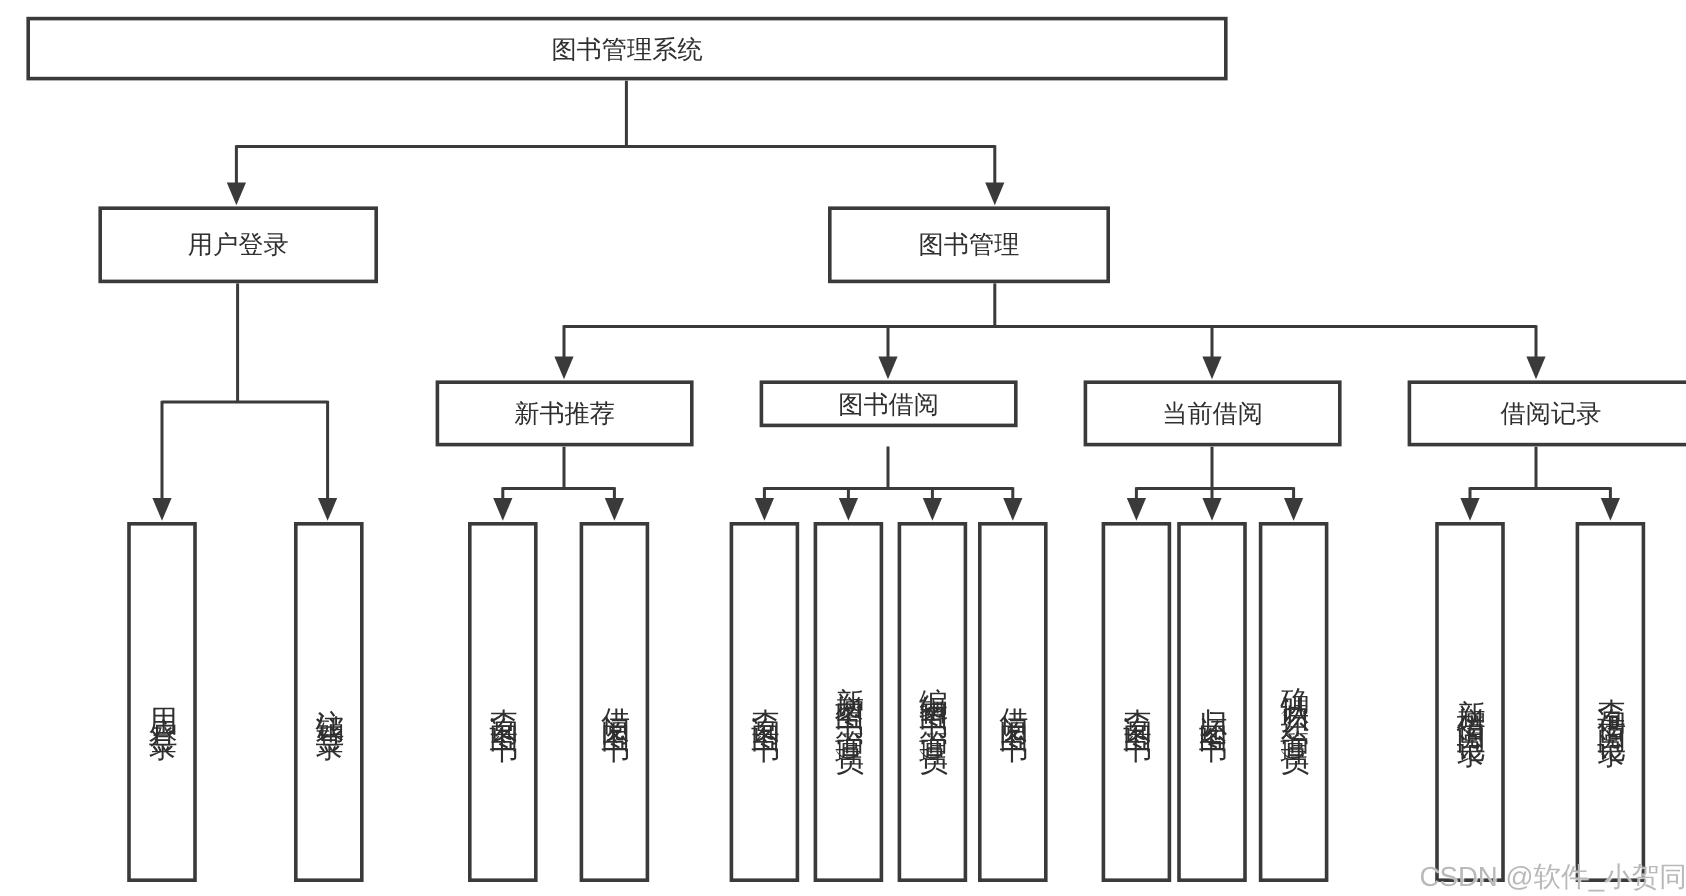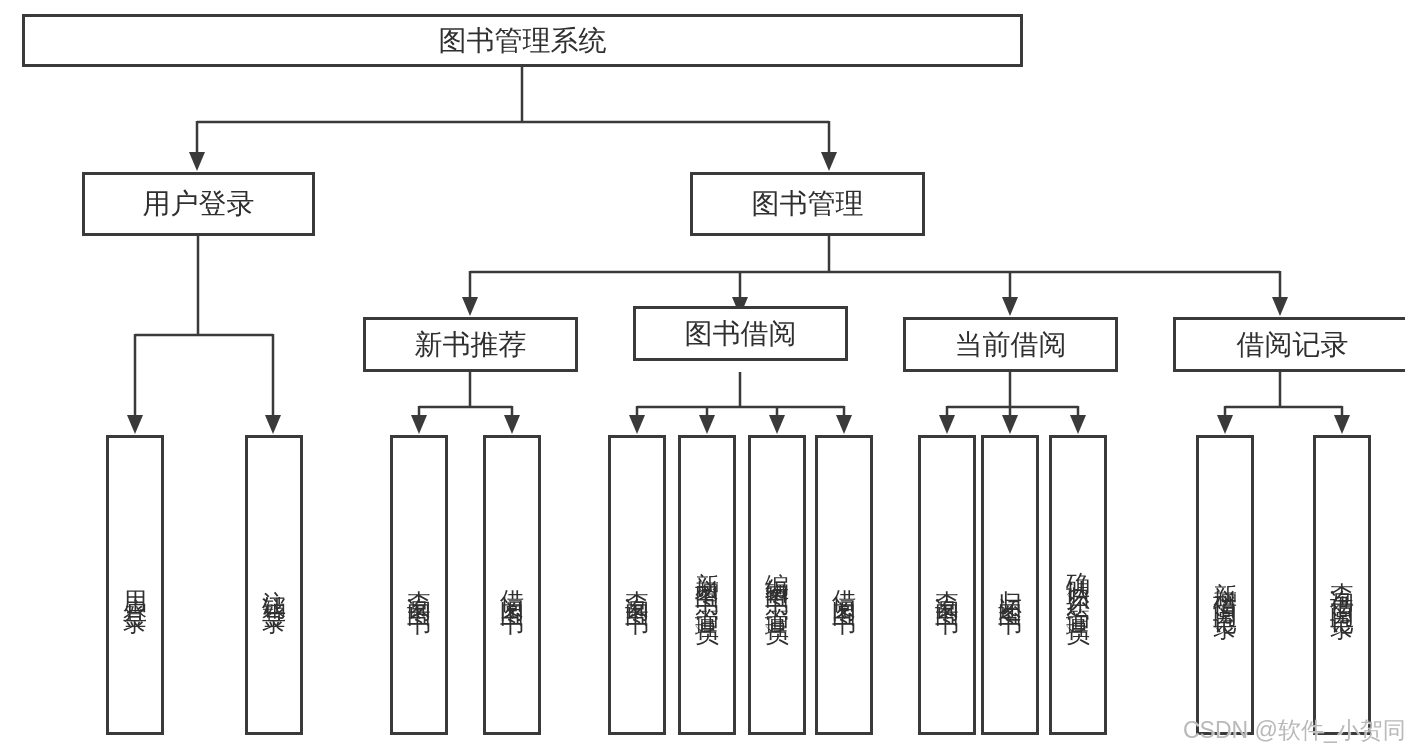--- a/index.html
+++ b/index.html
@@ -22,21 +22,21 @@
     z-index: 1;
   }
   .hbox {
     position: absolute;
     box-sizing: border-box;
     border: 3px solid #3a3a3a;
     background: #ffffff;
     display: flex;
     align-items: center;
     justify-content: center;
-    font-size: 28px;
+    font-size: 21px;
     color: #2f2f2f;
     z-index: 2;
     white-space: nowrap;
   }
   .leaf {
     position: absolute;
     box-sizing: border-box;
     width: 58px;
     height: 300px;
     top: 435px;
@@ -65,21 +65,21 @@
     text-shadow: 1px 1px 1px rgba(255,255,255,0.85);
     z-index: 5;
     white-space: nowrap;
   }
 
   
   #node-root       { left: 22px;   top: 14px;  width: 1001px; height: 53px; }
   #node-user-login { left: 82px;   top: 172px; width: 233px;  height: 64px; }
   #node-book-mgmt  { left: 690px;  top: 172px; width: 235px;  height: 64px; }
   #node-sec-0 { left: 363px;  top: 317px; width: 215px; height: 55px; text-align: right; }
-  #node-sec-1 { left: 633px;  top: 306px; width: 215px; height: 55px; }
+  #node-sec-1 { left: 633px;  top: 317px; width: 215px; height: 39px; }
   #node-sec-2 { left: 903px;  top: 317px; width: 215px; height: 55px; }
   #node-sec-3 { left: 1173px; top: 317px; width: 239px; height: 55px; }
   #leaf-ul-0 { left: 106px; }
   #leaf-ul-1 { left: 245px; }
   #leaf-s0-0 { left: 390px; }
   #leaf-s0-1 { left: 483px; }
   #leaf-s1-0 { left: 608px; }
   #leaf-s1-1 { left: 678px; }
   #leaf-s1-2 { left: 748px; }
   #leaf-s1-3 { left: 815px; }

